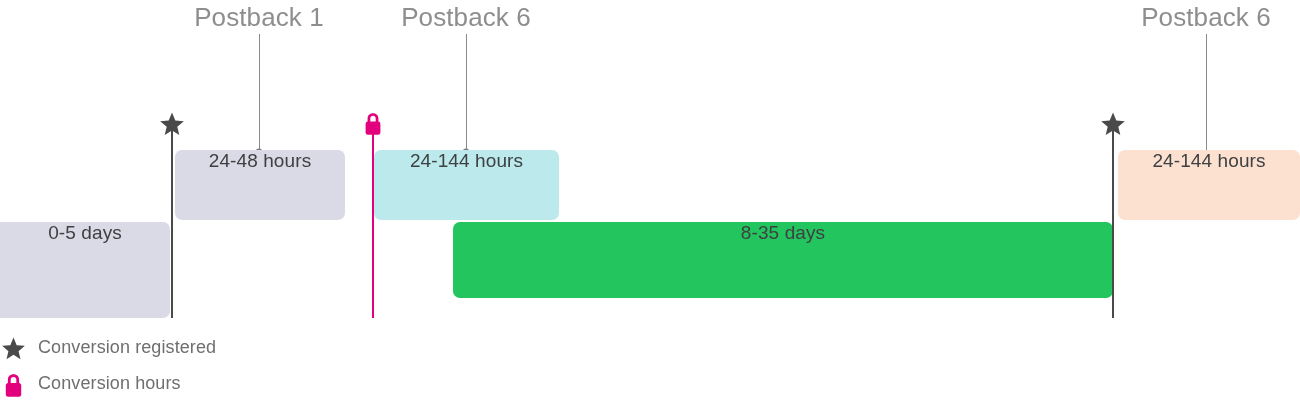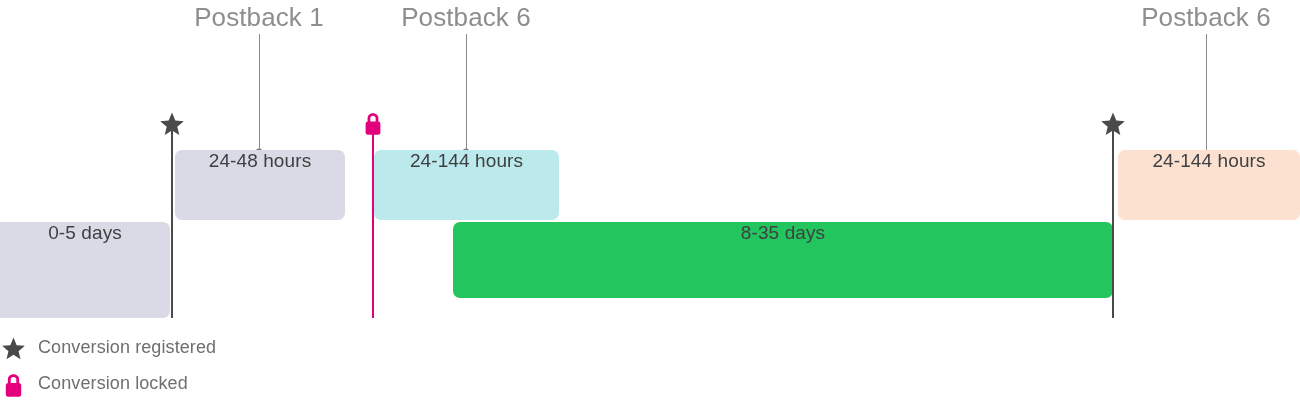--- a/index.html
+++ b/index.html
@@ -155,16 +155,16 @@
     <span class="legend-text">Conversion registered</span>
   </div>
 
   <div class="legend-row" style="left:0px; top:373px;">
     <span class="legend-icon">
       <svg width="21" height="25" viewBox="0 0 20 24" aria-hidden="true">
         <path d="M10 1.2 C6.6 1.2 4.6 3.5 4.6 6.4 L4.6 10.4 L7.3 10.4 L7.3 6.4 C7.3 4.9 8.4 3.8 10 3.8 C11.6 3.8 12.7 4.9 12.7 6.4 L12.7 10.4 L15.4 10.4 L15.4 6.4 C15.4 3.5 13.4 1.2 10 1.2 Z" fill="#E3007D"></path>
         <rect x="2.6" y="9.6" width="14.8" height="13.2" rx="2.4" fill="#E3007D"></rect>
       </svg>
     </span>
-    <span class="legend-text">Conversion locked</span>
+    <span class="legend-text">Conversion hours</span>
   </div>
 
 </div>
 
 </body></html>

